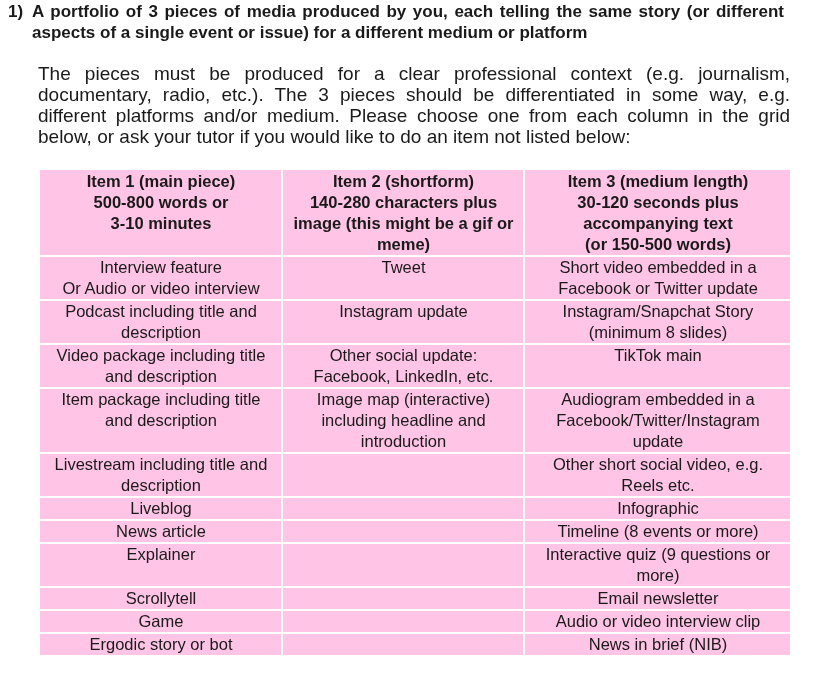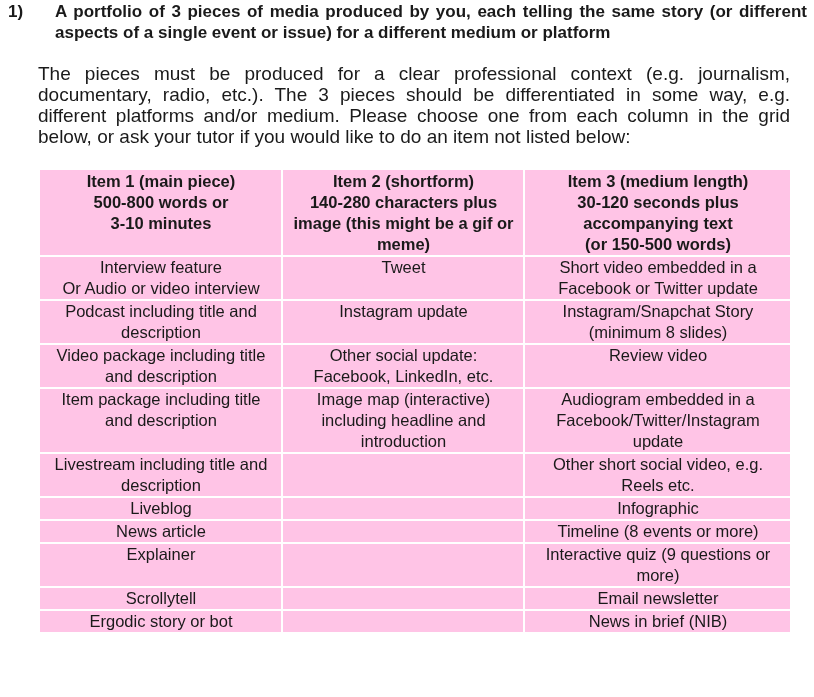--- a/index.html
+++ b/index.html
@@ -24,21 +24,21 @@
     .item-number {
       position: absolute;
       left: 8px;
       top: 1px;
       font-weight: bold;
       font-size: 17px;
       line-height: 21px;
     }
     .item-heading {
       position: absolute;
-      left: 55px;
+      left: 32px;
       top: 1px;
       width: 752px;
       font-weight: bold;
       font-size: 17px;
       line-height: 21px;
       text-align: justify;
       text-align-last: left;
     }
     .item-intro {
       position: absolute;
@@ -111,21 +111,21 @@
         <td>Short video embedded in a Facebook or Twitter update</td>
       </tr>
       <tr>
         <td>Podcast including title and description</td>
         <td>Instagram update</td>
         <td>Instagram/Snapchat Story (minimum 8 slides)</td>
       </tr>
       <tr>
         <td>Video package including title and description</td>
         <td>Other social update: Facebook, LinkedIn, etc.</td>
-        <td>Review video</td>
+        <td>TikTok main</td>
       </tr>
       <tr>
         <td>Item package including title and description</td>
         <td>Image map (interactive) including headline and introduction</td>
         <td>Audiogram embedded in a Facebook/Twitter/Instagram update</td>
       </tr>
       <tr>
         <td>Livestream including title and description</td>
         <td></td>
         <td>Other short social video, e.g. Reels etc.</td>
@@ -144,19 +144,24 @@
         <td>Explainer</td>
         <td></td>
         <td>Interactive quiz (9 questions or more)</td>
       </tr>
       <tr>
         <td>Scrollytell</td>
         <td></td>
         <td>Email newsletter</td>
       </tr>
       <tr>
+        <td>Game</td>
+        <td></td>
+        <td>Audio or video interview clip</td>
+      </tr>
+      <tr>
         <td>Ergodic story or bot</td>
         <td></td>
         <td>News in brief (NIB)</td>
       </tr>
     </tbody>
   </table>
 </div>
 
 </body></html>

